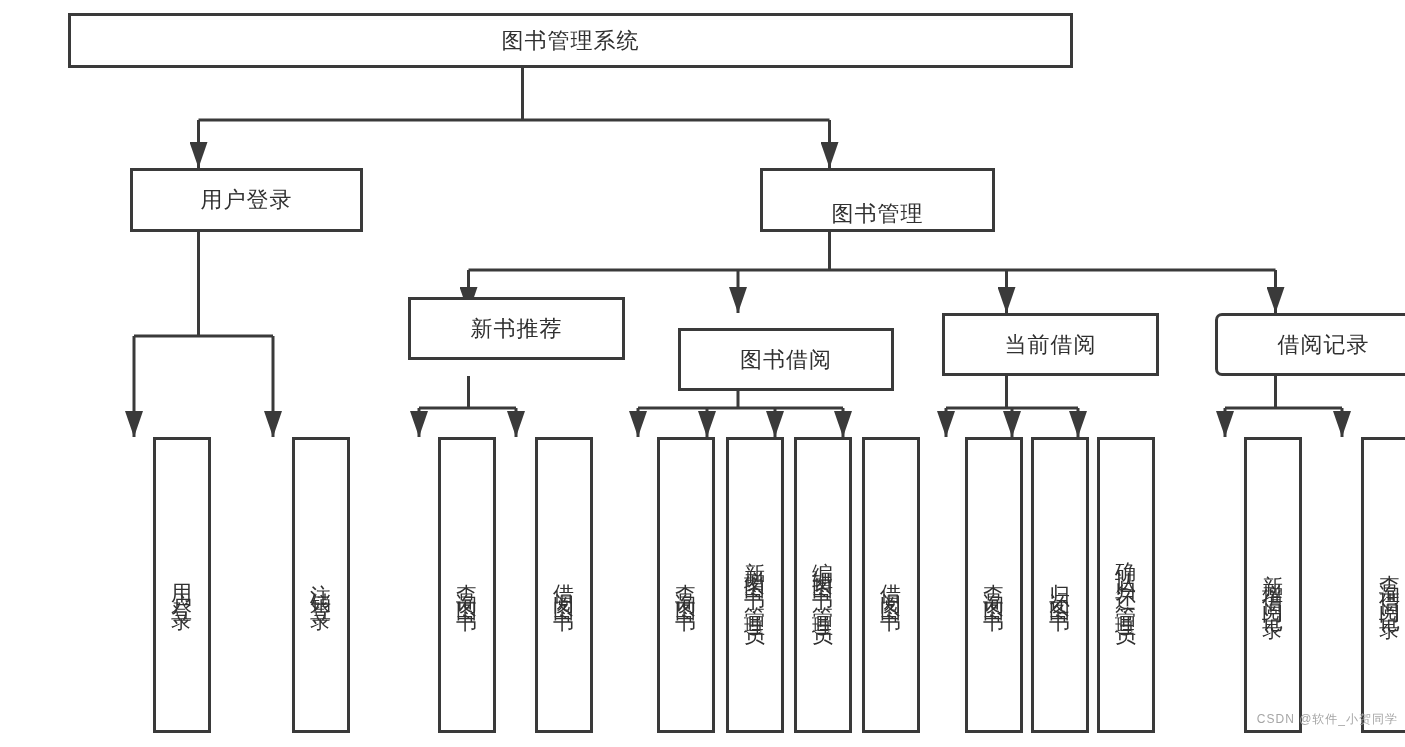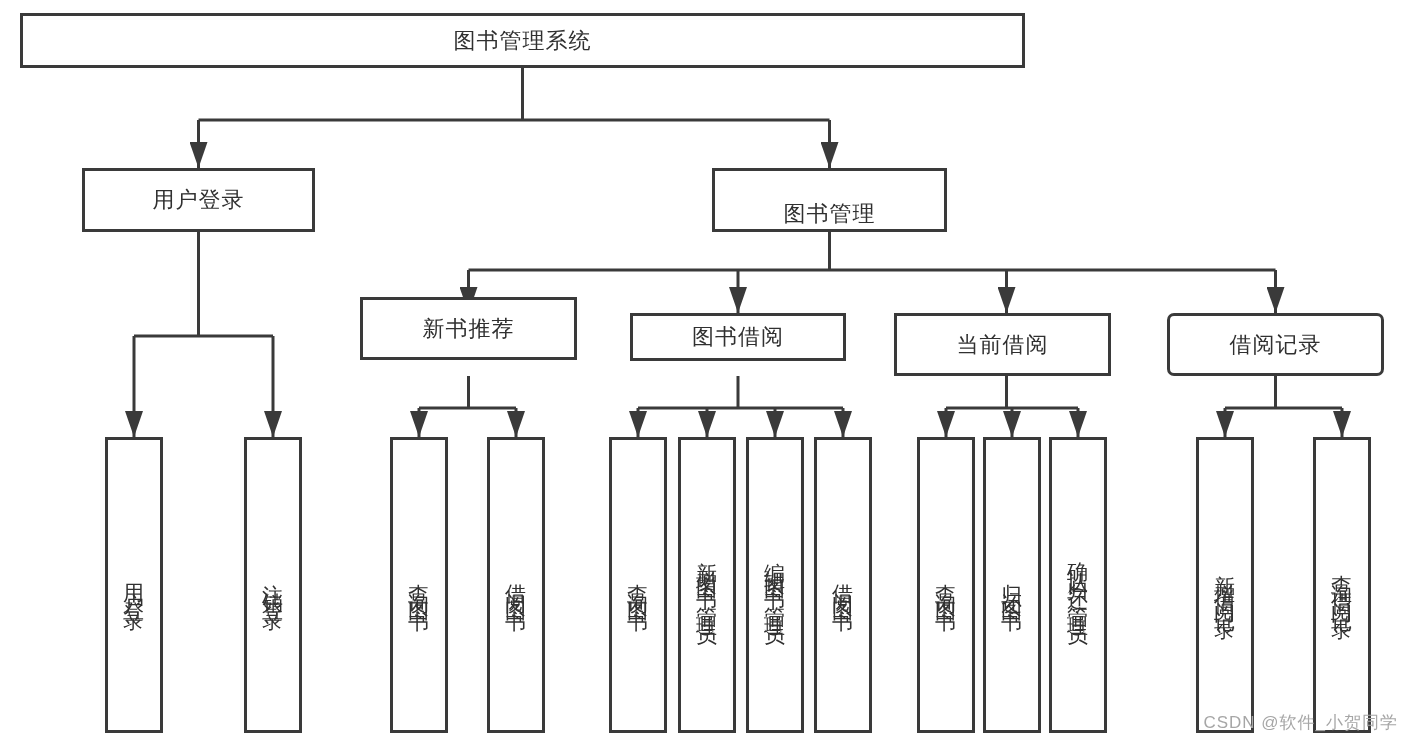--- a/index.html
+++ b/index.html
@@ -21,20 +21,21 @@
   }
   .node {
     position: absolute;
     box-sizing: border-box;
     background: #ffffff;
     border: 3px solid var(--line, #3a3a3a);
     display: flex;
     align-items: center;
     justify-content: center;
     color: var(--text, #303030);
+    margin-left: 48px;
   }
   .hbox {
     font-size: 22px;
     letter-spacing: 1px;
     white-space: nowrap;
   }
   .vbox {
     width: 58px;
     height: 296px;
     top: 437px;
@@ -43,21 +44,21 @@
     writing-mode: vertical-rl;
     text-orientation: mixed;
     font-size: 21px;
     letter-spacing: 9px;
     line-height: 1;
   }
   #watermark {
     position: absolute;
     right: 7px;
     top: 711px;
-    font-size: 17px;
+    font-size: 12px;
     letter-spacing: 1px;
     color: var(--watermark, #a6a6a6);
     white-space: nowrap;
   }
 </style>
 </head>
 <body>
 
 <div id="canvas">
 
@@ -123,21 +124,21 @@
   <div class="node hbox" style="left:82px; top:168px; width:233px; height:64px;">
     <span>用户登录</span>
   </div>
   <div class="node hbox" style="left:712px; top:168px; width:235px; height:64px;align-items:flex-end;">
     <span>图书管理</span>
   </div>
 
   <div class="node hbox" style="left:360px; top:297px; width:217px; height:63px;">
     <span>新书推荐</span>
   </div>
-  <div class="node hbox" style="left:630px; top:313px; width:216px; height:48px;">
+  <div class="node hbox" style="left:630px; top:328px; width:216px; height:63px;">
     <span>图书借阅</span>
   </div>
   <div class="node hbox" style="left:894px; top:313px; width:217px; height:63px;">
     <span>当前借阅</span>
   </div>
   <div class="node hbox" style="left:1167px; top:313px; width:217px; height:63px;border-radius:7px;">
     <span>借阅记录</span>
   </div>
 
   <div class="node vbox" style="left:105px;">

